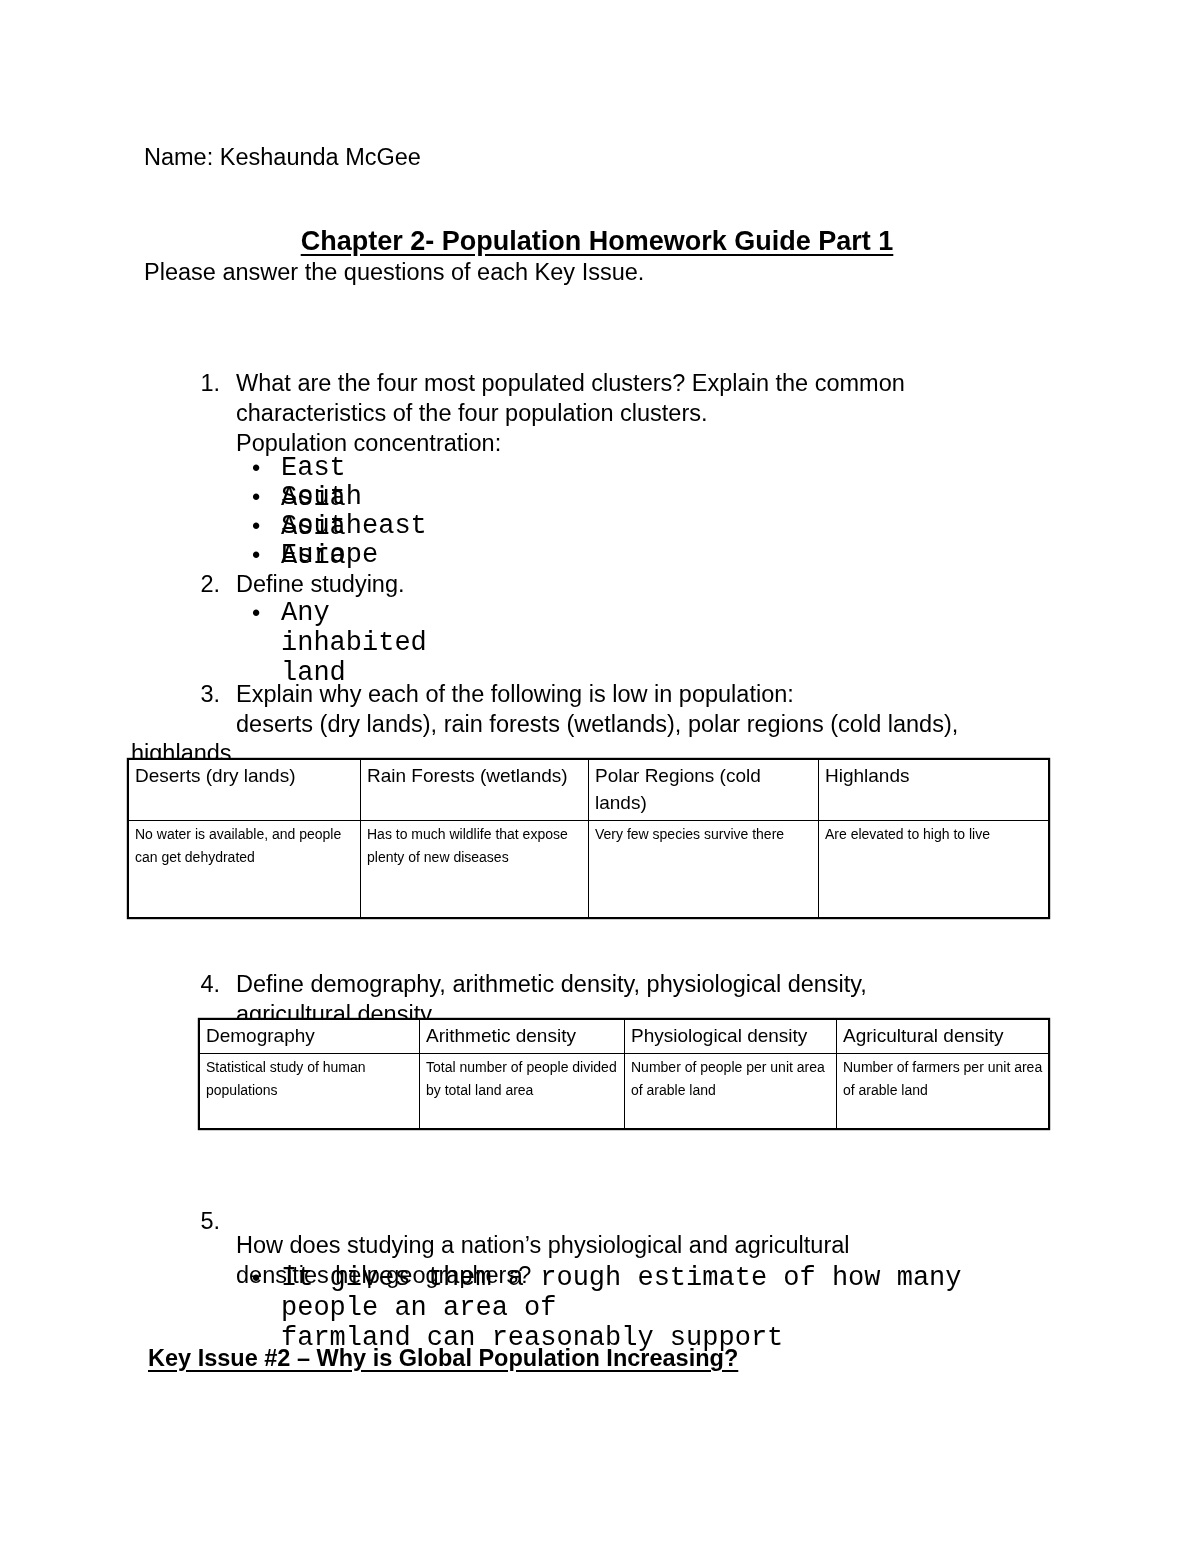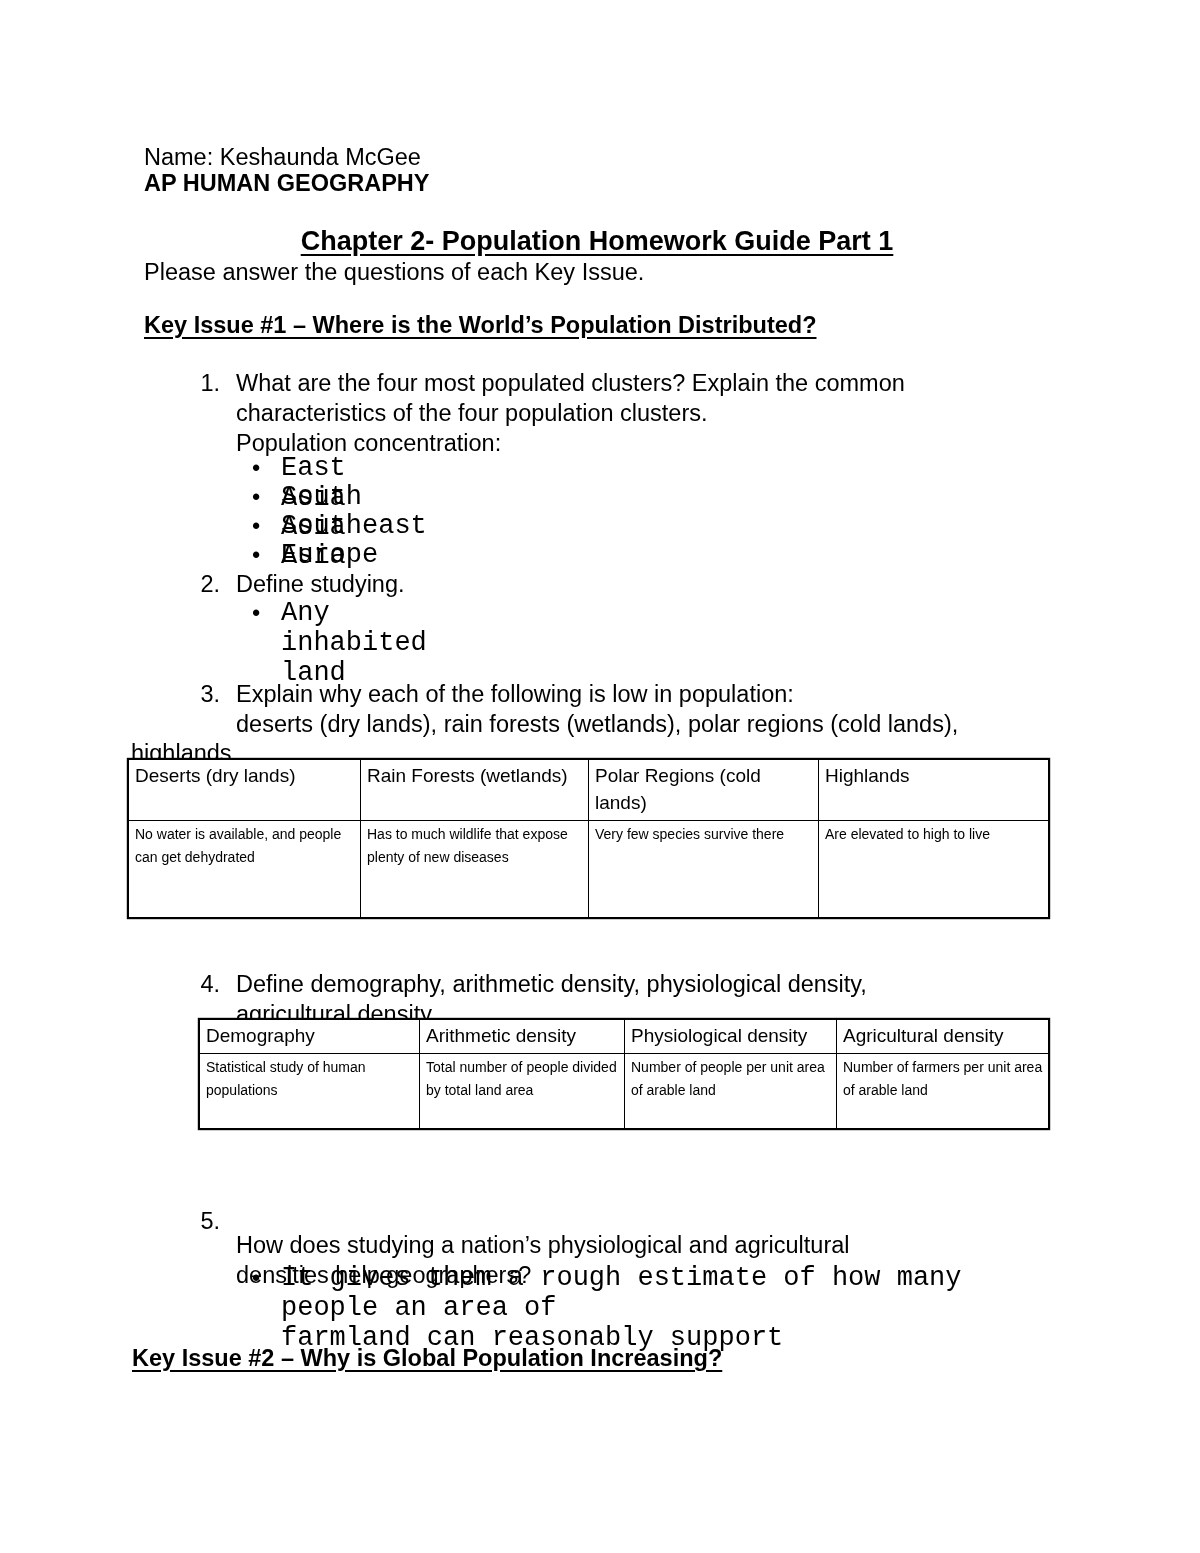--- a/index.html
+++ b/index.html
@@ -115,42 +115,40 @@
     font-size: 14px;
     line-height: 23px;
   }
   
   table.doc-table { box-shadow: 0 0 0 1.2px #000; }
 
   #table-1 { left: 128px; top: 759px; width: 920px; }
   #table-2 { left: 199px; top: 1019px; width: 849px; }
 
   #key-issue-2 {
-    left: 132px; top: 1343px;
+    left: 148px; top: 1343px;
     font-size: 23.5px;
     line-height: 30px;
     font-weight: bold;
     text-decoration: underline;
     text-underline-offset: 4px;
   }
 </style>
 </head>
 <body>
 
 <div class="page">
 
   <div class="abs tline" id="name-line">Name: Keshaunda McGee</div>
 
-  <div class="abs tline" id="course-line">AP HUMAN GEOGRAPHY</div>
 
   <div class="abs" id="doc-title"><span class="u">Chapter 2- Population Homework Guide Part 1</span></div>
 
   <div class="abs tline" id="instruction">Please answer the questions of each Key Issue.</div>
 
-  <div class="abs" id="key-issue-1"> Key Issue #1 – Where is the World’s Population Distributed? </div>
 
   <div class="qrow" style="left:178px; top:368px; width:830px;">
     <div class="qnum">1.</div>
     <div class="qtext" style="width:772px;">What are the four most populated clusters? Explain the common
 characteristics of the four population clusters.
 Population concentration:</div>
   </div>
 
   <div class="brow" style="left:248px; top:453px;">
     <div class="bdot">•</div>

